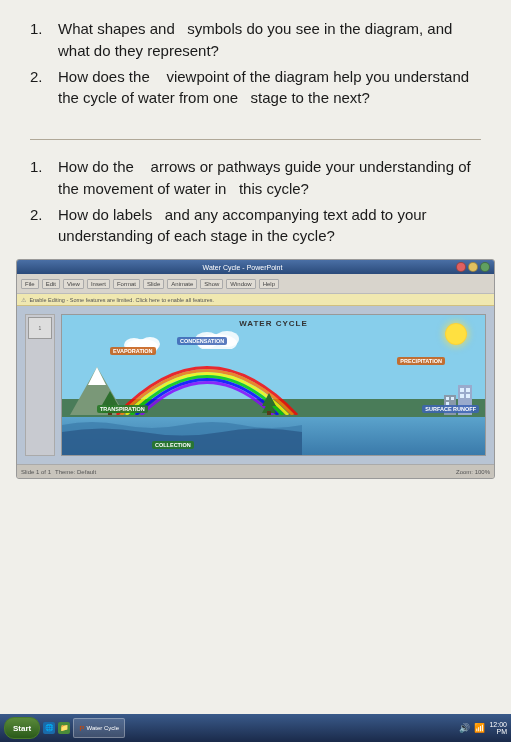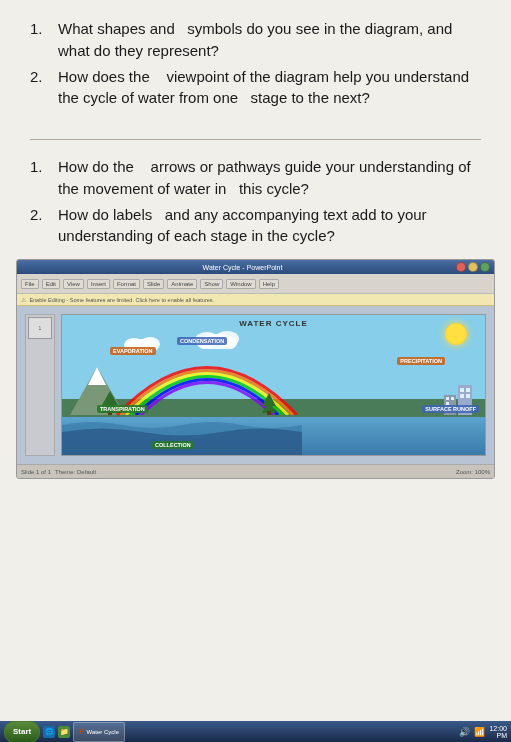--- a/index.html
+++ b/index.html
@@ -216,21 +216,21 @@
       font-size: 6px;
       color: #555;
     }
 
     
     .taskbar {
       position: absolute;
       bottom: 0;
       left: 0;
       right: 0;
-      height: 21px;
+      height: 28px;
       background: linear-gradient(to bottom, #3a5a8a, #1a2a4a);
       display: flex;
       align-items: center;
       padding: 0 4px;
       gap: 3px;
       z-index: 10;
     }
 
     .taskbar-btn {
       height: 20px;

